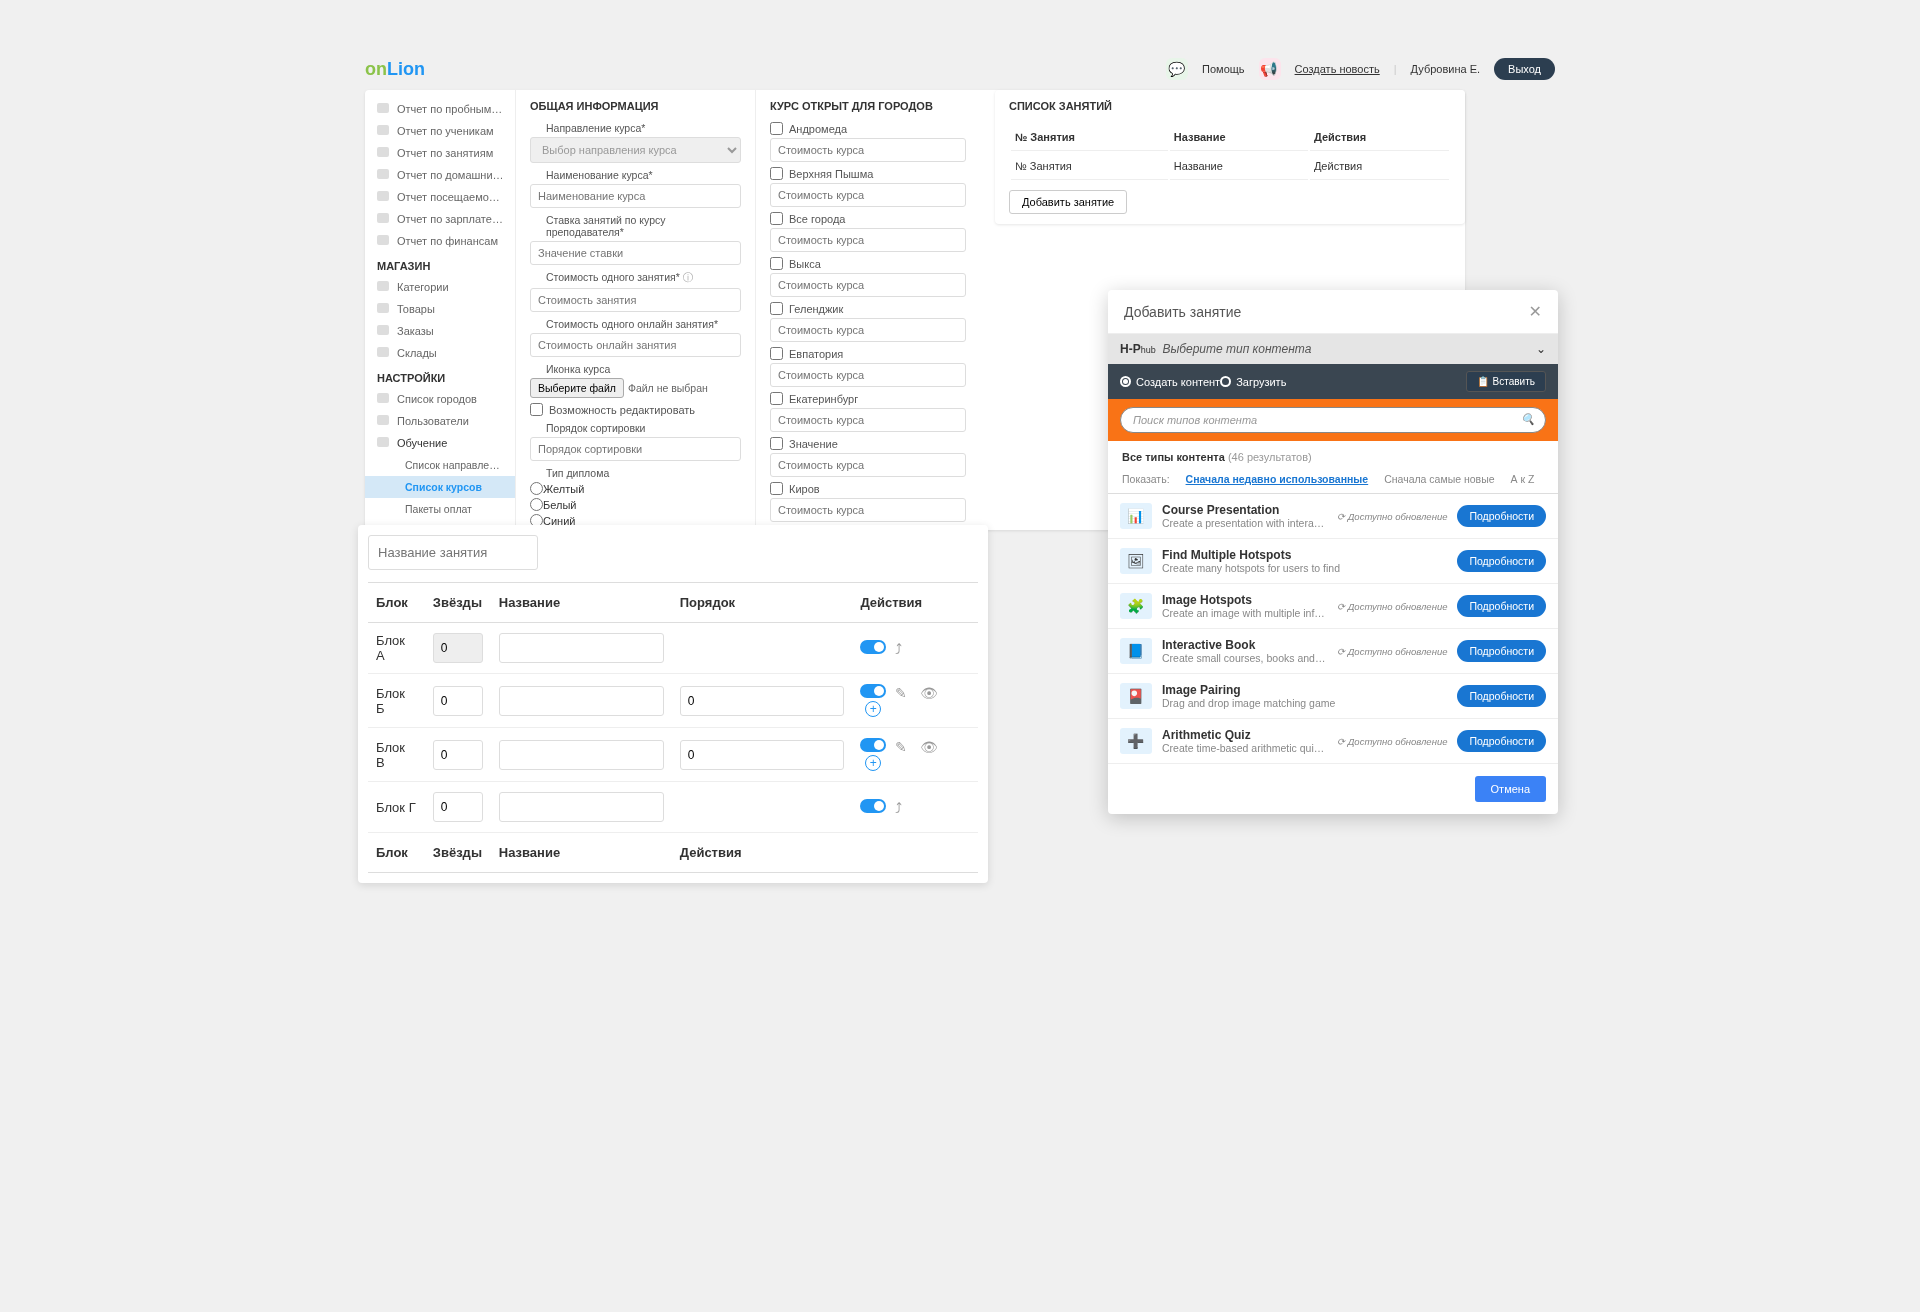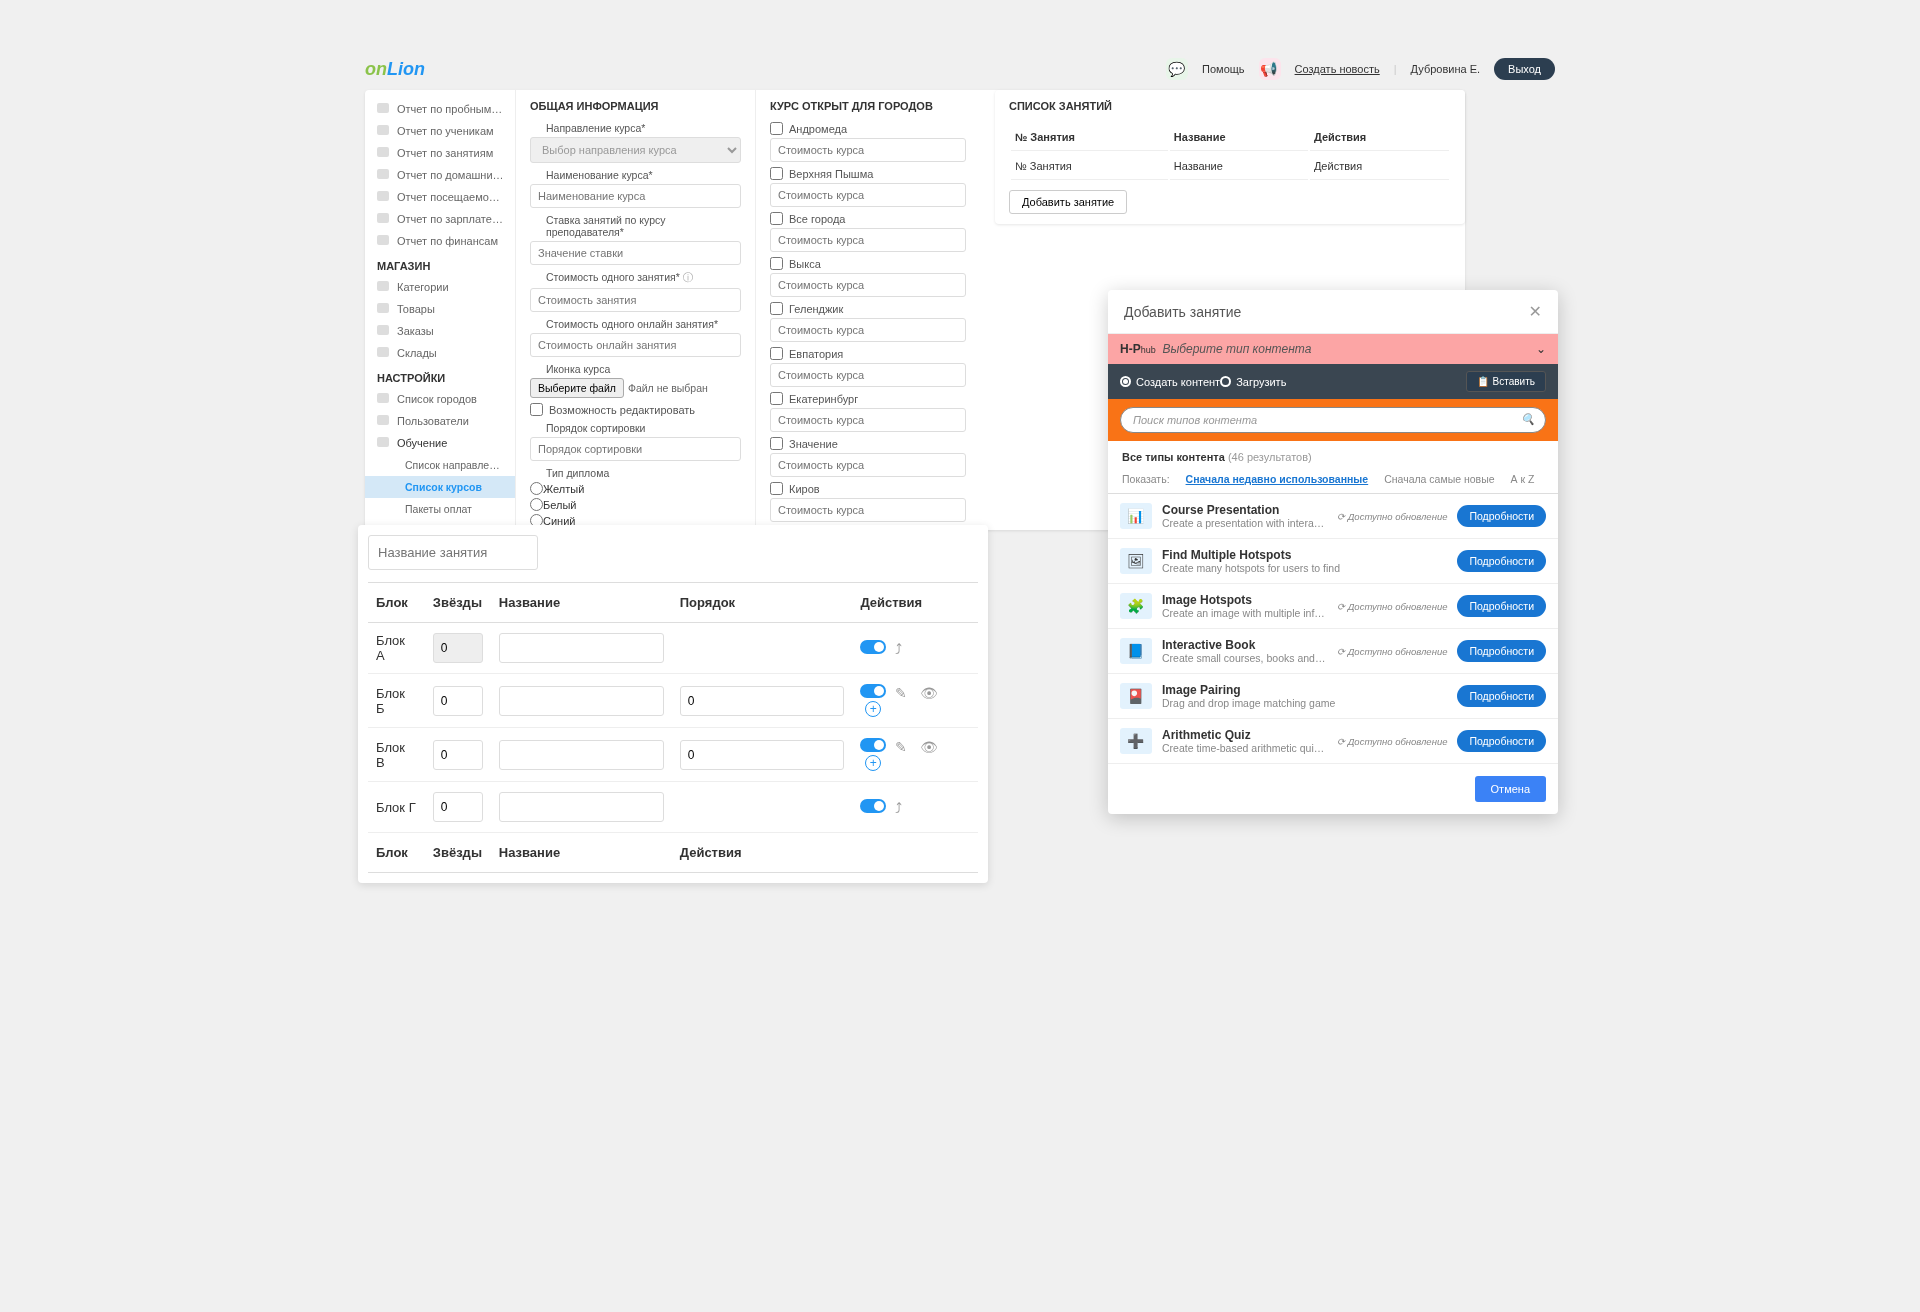--- a/index.html
+++ b/index.html
@@ -1,19 +1,19 @@
 <!DOCTYPE html>
 <html><head>
 <meta charset="utf-8">
 <style>
 * { box-sizing: border-box; margin: 0; padding: 0; font-family: Arial, sans-serif; }
 body { background: #f0f0f0; font-size: 12px; color: #333; }
 .canvas { position: relative; width: 1320px; height: 900px; margin: 0 auto; }
 .header { position: absolute; top: 55px; left: 65px; right: 65px; height: 28px; display: flex; align-items: center; justify-content: space-between; }
-.logo { font-size: 18px; font-weight: bold; font-style: italic; }
+.logo { font-size: 18px; font-weight: bold; }
 .logo .on { color: #8bc34a; }
 .logo .lion { color: #2196f3; }
 .header-right { display: flex; align-items: center; gap: 14px; font-size: 11px; }
 .header-icon { width: 22px; height: 22px; border-radius: 6px; display: inline-flex; align-items: center; justify-content: center; font-size: 14px; }
 .icon-help { background: #e8f5e9; color: #4caf50; }
 .icon-news { background: #fce4ec; color: #e91e63; }
 .header-link { text-decoration: underline; cursor: pointer; }
 .btn-exit { background: #2c3e50; color: #fff; border-radius: 12px; padding: 5px 14px; border: none; cursor: pointer; font-size: 11px; }
 
 .main-panel { position: absolute; top: 90px; left: 65px; width: 1100px; height: 440px; background: #fff; border-radius: 4px; box-shadow: 0 1px 3px rgba(0,0,0,0.1); display: flex; overflow: hidden; }
@@ -51,21 +51,21 @@
 .cell-input { width: 100%; border: 1px solid #ddd; border-radius: 3px; padding: 7px; font-size: 12px; }
 .cell-input.gray { background: #eee; }
 .toggle { width: 26px; height: 14px; background: #2196f3; border-radius: 7px; position: relative; display: inline-block; cursor: pointer; }
 .toggle::after { content: ''; position: absolute; width: 10px; height: 10px; background: #fff; border-radius: 50%; top: 2px; right: 2px; }
 .action-ic { color: #999; margin: 0 5px; cursor: pointer; font-size: 14px; display: inline-block; }
 .action-ic.plus { color: #2196f3; border: 1px solid #2196f3; border-radius: 50%; width: 16px; height: 16px; line-height: 14px; text-align: center; font-size: 12px; }
 
 .modal { position: absolute; top: 290px; left: 808px; width: 450px; background: #fff; border-radius: 4px; box-shadow: 0 4px 20px rgba(0,0,0,0.2); }
 .modal-header { padding: 12px 16px; font-size: 14px; color: #555; display: flex; justify-content: space-between; align-items: center; }
 .modal-close { cursor: pointer; color: #999; font-size: 16px; }
-.h5p-bar { background: #fca5a5; padding: 8px 12px; display: flex; align-items: center; justify-content: space-between; border-top: 1px solid #eee; }
+.h5p-bar { background: #e5e5e5; padding: 8px 12px; display: flex; align-items: center; justify-content: space-between; border-top: 1px solid #eee; }
 .h5p-logo { font-weight: bold; font-size: 12px; }
 .h5p-select { font-size: 12px; font-style: italic; color: #555; }
 .h5p-tabs { background: #3a4651; color: #fff; display: flex; align-items: center; padding: 7px 12px; font-size: 11px; justify-content: space-between; }
 .h5p-tabs-left { display: flex; align-items: center; }
 .h5p-tab { display: flex; align-items: center; gap: 5px; cursor: pointer; }
 .radio-dot { width: 11px; height: 11px; border: 2px solid #fff; border-radius: 50%; display: inline-block; position: relative; }
 .radio-dot.on::after { content: ''; position: absolute; inset: 1px; background: #fff; border-radius: 50%; }
 .btn-paste { background: #2c3e50; border: 1px solid #555; padding: 4px 10px; border-radius: 3px; color: #fff; font-size: 10px; cursor: pointer; }
 .h5p-search { padding: 8px 12px; background: #f97316; }
 .h5p-search-box { width: 100%; border: 1px solid #888; border-radius: 16px; padding: 6px 12px; font-size: 11px; font-style: italic; background: #fff; position: relative; }

